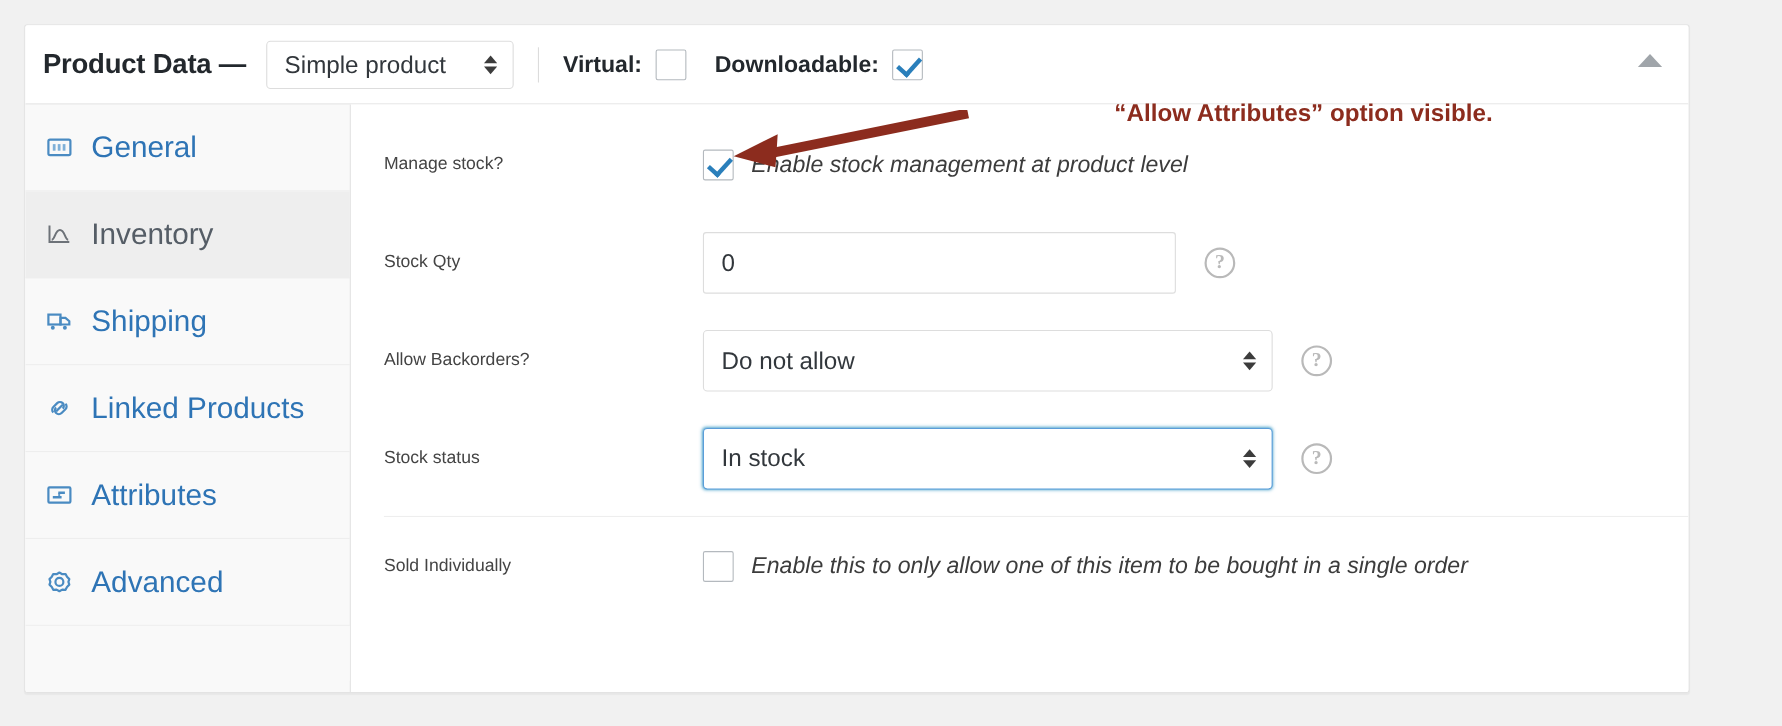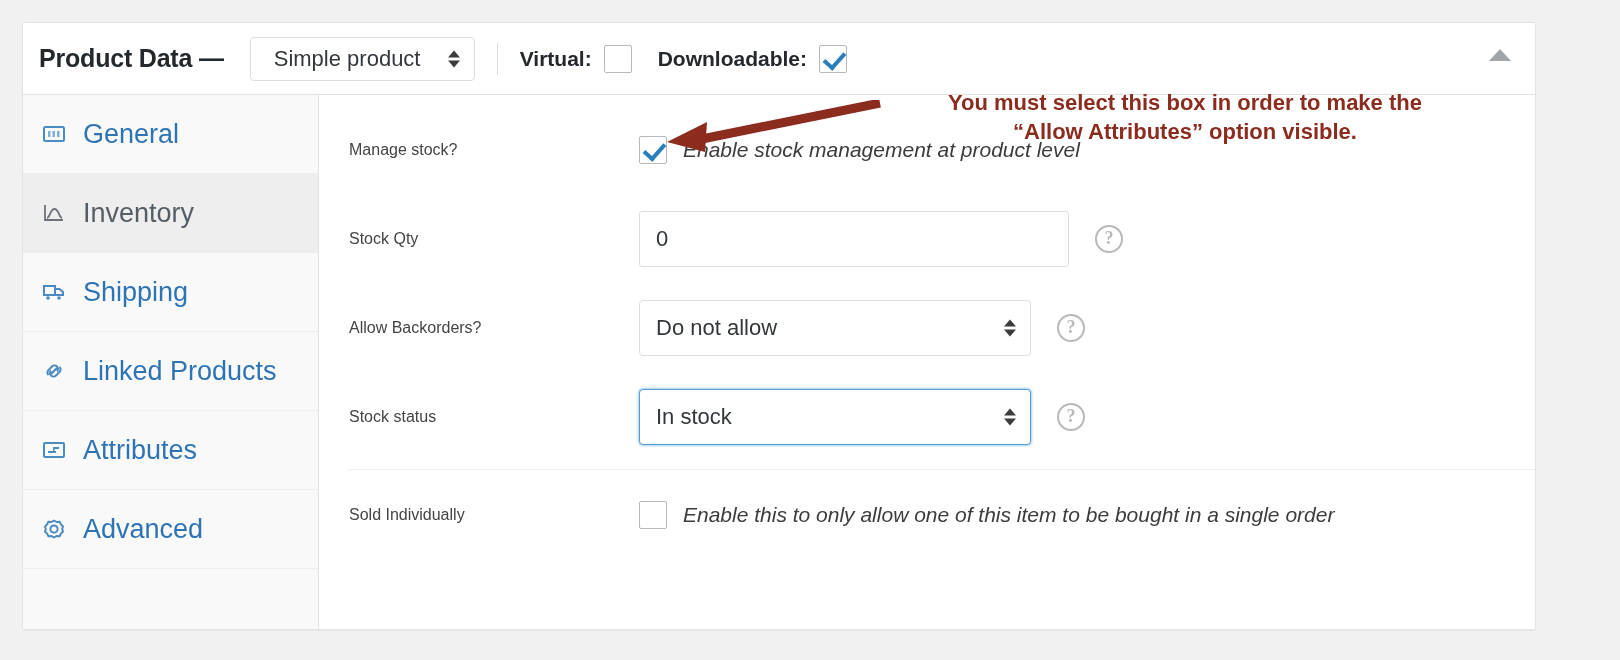--- a/index.html
+++ b/index.html
@@ -42,24 +42,24 @@
   .select-box {
     position: relative;
     border: 1px solid #ddd;
     border-radius: 4px;
     background: #fff;
     display: flex;
     align-items: center;
     color: #32373c;
   }
   #product-type-select {
-    margin-left: 26px;
+    margin-left: 18px;
     width: 225px;
     height: 44px;
-    padding-left: 23px;
+    padding-left: 16px;
     font-size: 22px;
   }
   .spinner-arrows {
     position: absolute;
     right: 14px; top: 50%;
     transform: translateY(-50%);
     display: flex; flex-direction: column;
     gap: 3px;
   }
   .tri-up, .tri-down {
@@ -184,21 +184,21 @@
     width: 430px; height: 56px;
     border: 1px solid #ddd;
     border-radius: 3px;
     background: #fff;
     font-size: 22px;
     color: #32373c;
     padding-left: 16px;
     display: flex; align-items: center;
   }
   .field-select {
-    width: 392px; height: 56px;
+    width: 518px; height: 56px;
     padding-left: 16px;
     font-size: 22px;
   }
   .field-select.focused {
     border: 1px solid #5b9dd9;
     box-shadow: 0 0 3px rgba(30,140,190,0.8);
   }
 
   .help-icon {
     width: 28px; height: 28px;
@@ -405,15 +405,14 @@
     </div>
   </div>
 </div>
 
 <svg id="annotation-arrow" width="230" height="60">
   <path d="M225 3 L42 40" stroke="#8c2c1e" stroke-width="9" fill="none"></path>
   <path d="M12 42 L52 22 L50 52 Z" fill="#8c2c1e"></path>
 </svg>
 
 <div id="annotation">
-  <div>You must select this box in order to make the</div>
   <div>“Allow Attributes” option visible.</div>
 </div>
 
 </body></html>

